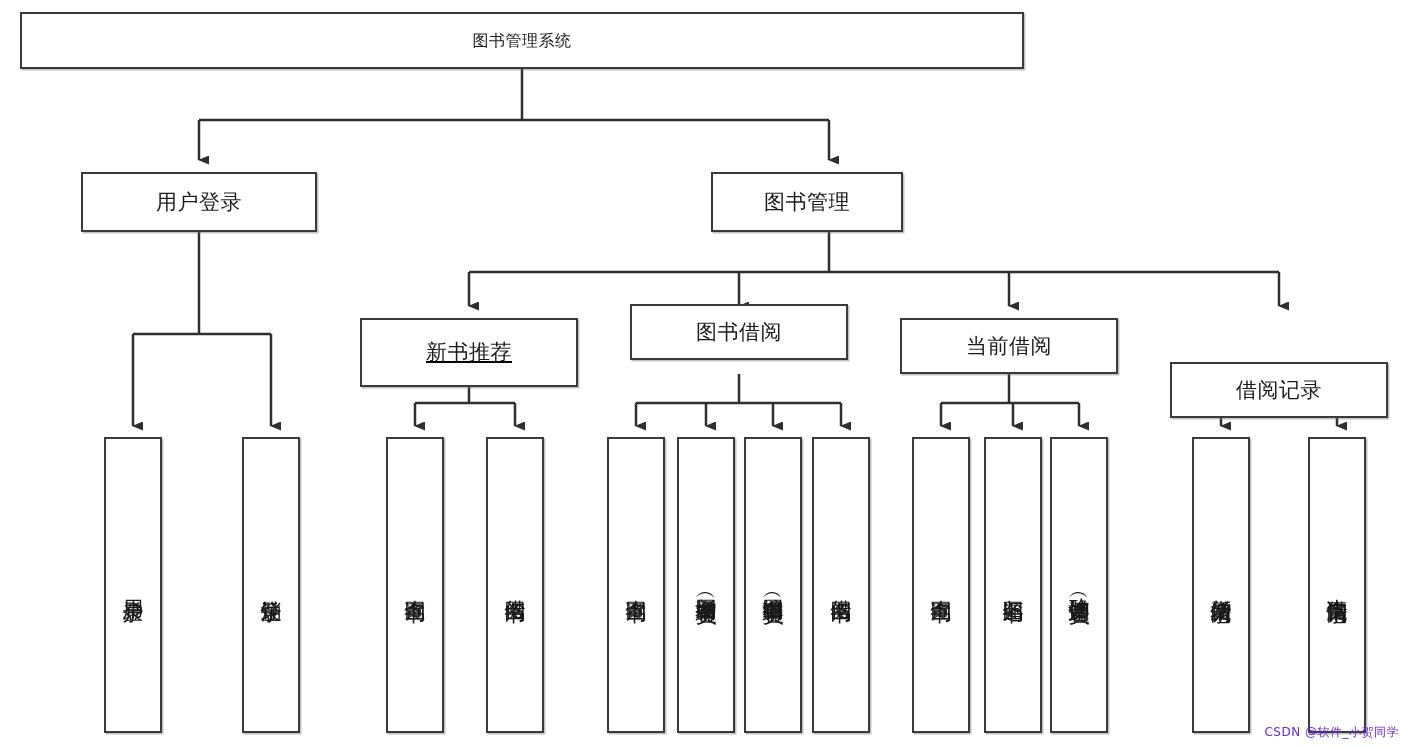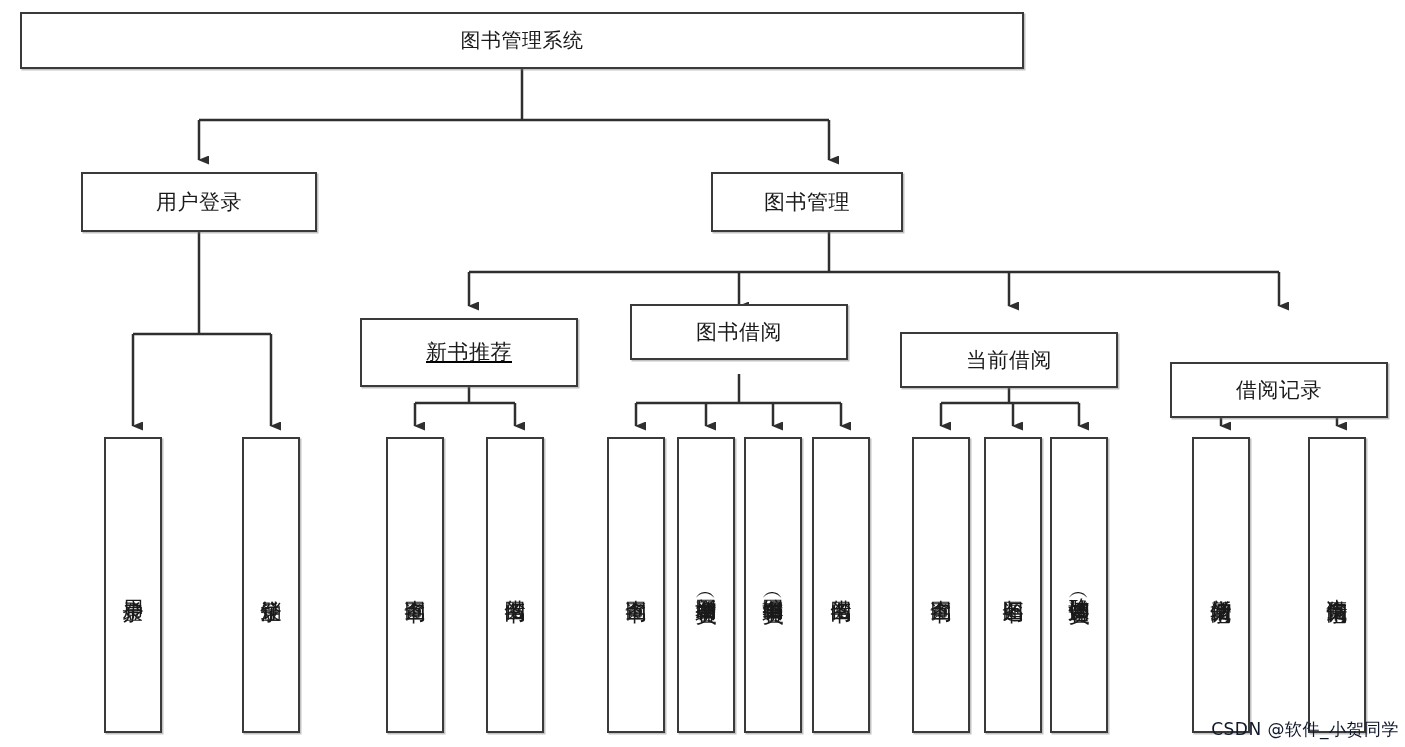--- a/index.html
+++ b/index.html
@@ -45,27 +45,27 @@
     user-select: none;
   }
   .node-box.vertical .node-label {
     writing-mode: vertical-rl;
     text-orientation: upright;
     font-size: 21px;
     letter-spacing: 1px;
     line-height: 1.15;
     text-align: left;
   }
-  .node-box.root .node-label { font-size: 20px; }
+  .node-box.root .node-label { font-size: 16px; }
   .watermark {
     position: absolute;
     right: 6px;
     bottom: 6px;
-    font-size: 17px;
-    color: #0f172a;
+    font-size: 12px;
+    color: #6d28d9;
     letter-spacing: 0.5px;
     user-select: none;
     white-space: nowrap;
   }
 </style>
 </head>
 <body>
 
 <div id="diagram-root">
 
@@ -130,21 +130,21 @@
   <div class="node-box" id="node-l2-1" style="left: 711px; top: 172px; width: 192px; height: 60px;">
     <span class="node-label">图书管理</span>
   </div>
 
   <div class="node-box" id="node-l3-0" style="left: 360px; top: 318px; width: 218px; height: 69px; text-decoration: underline;">
     <span class="node-label">新书推荐</span>
   </div>
   <div class="node-box" id="node-l3-1" style="left: 630px; top: 304px; width: 218px; height: 56px; align-items: center;">
     <span class="node-label">图书借阅</span>
   </div>
-  <div class="node-box" id="node-l3-2" style="left: 900px; top: 332px; width: 218px; height: 56px;">
+  <div class="node-box" id="node-l3-2" style="left: 900px; top: 318px; width: 218px; height: 56px;">
     <span class="node-label">当前借阅</span>
   </div>
   <div class="node-box" id="node-l3-3" style="left: 1170px; top: 318px; width: 218px; height: 56px; margin-top: 44px;">
     <span class="node-label">借阅记录</span>
   </div>
 
   <div class="node-box vertical" id="node-leaf-0" style="left: 104px; top: 437px; width: 58px; height: 296px;">
     <span class="node-label">用户登录</span>
   </div>
   <div class="node-box vertical" id="node-leaf-1" style="left: 242px; top: 437px; width: 58px; height: 296px;">

